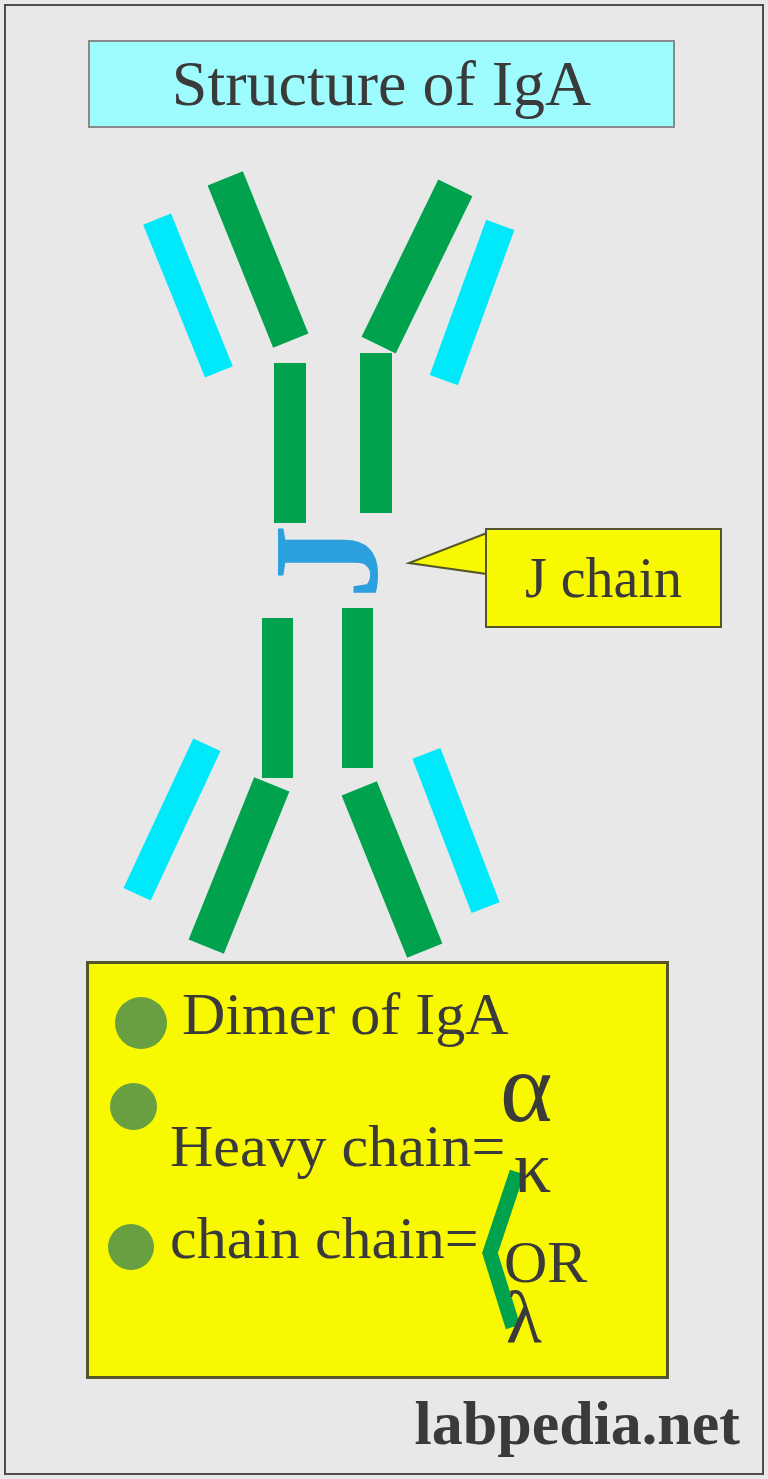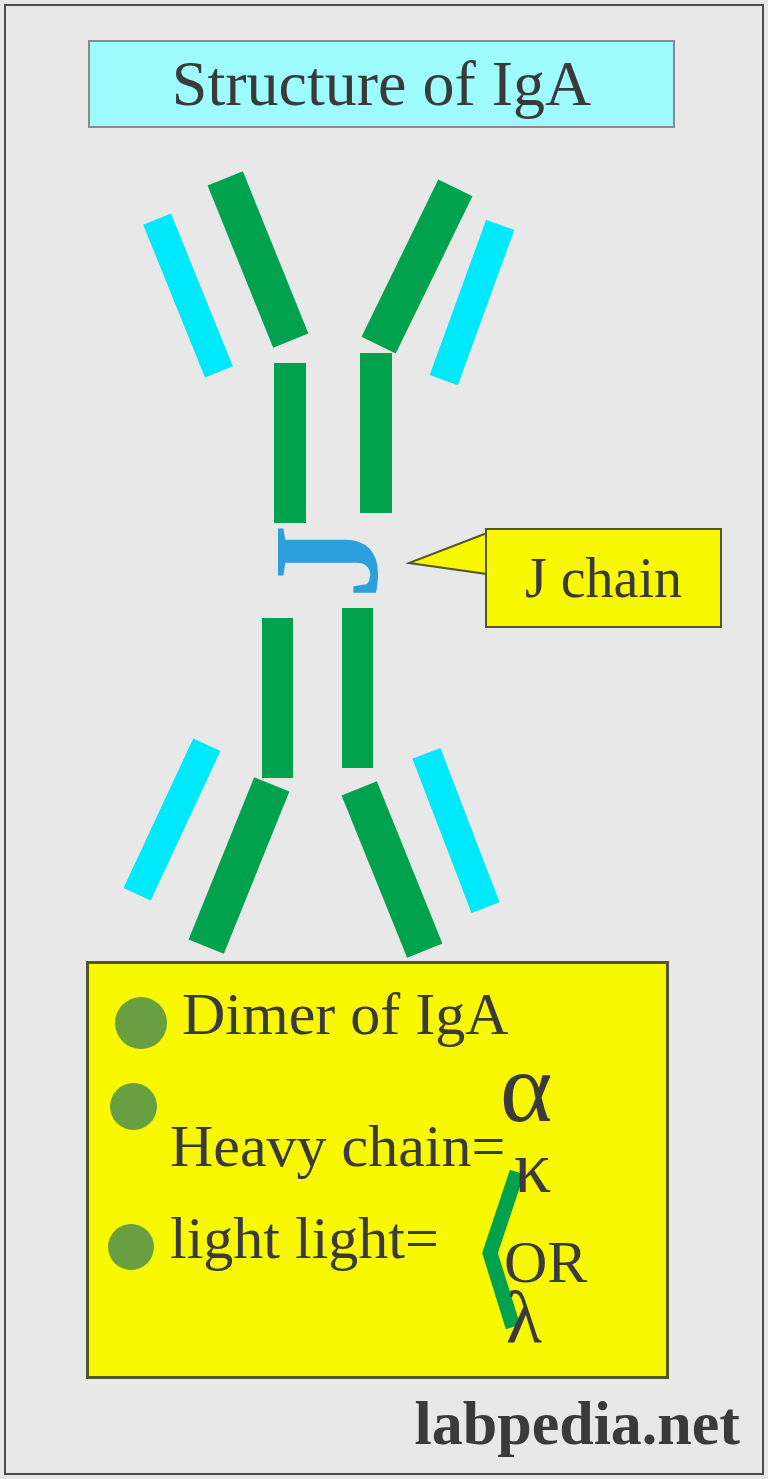--- a/index.html
+++ b/index.html
@@ -164,21 +164,21 @@
   <div class="legend-box"></div>
 
   <div class="bullet bullet-1"></div>
   <div class="legend-text lt-1">Dimer of IgA</div>
 
   <div class="bullet bullet-2"></div>
   <div class="legend-text lt-2">Heavy chain=</div>
   <div class="alpha-symbol">α</div>
 
   <div class="bullet bullet-3"></div>
-  <div class="legend-text lt-3">light light=</div>
+  <div class="legend-text lt-3">chain chain=</div>
   <svg class="bracket-svg" width="72" height="184" viewBox="0 0 72 184">
     <polyline points="49,14 22,95 45,169" fill="none" style="stroke:var(--heavy-chain-green,#00A24E); stroke-width:15; stroke-linejoin:miter;"></polyline>
   </svg>
   <div class="kappa-symbol">κ</div>
   <div class="or-text">OR</div>
   <div class="lambda-symbol">λ</div>
 
   <div class="watermark">labpedia.net</div>
 
 </div>

